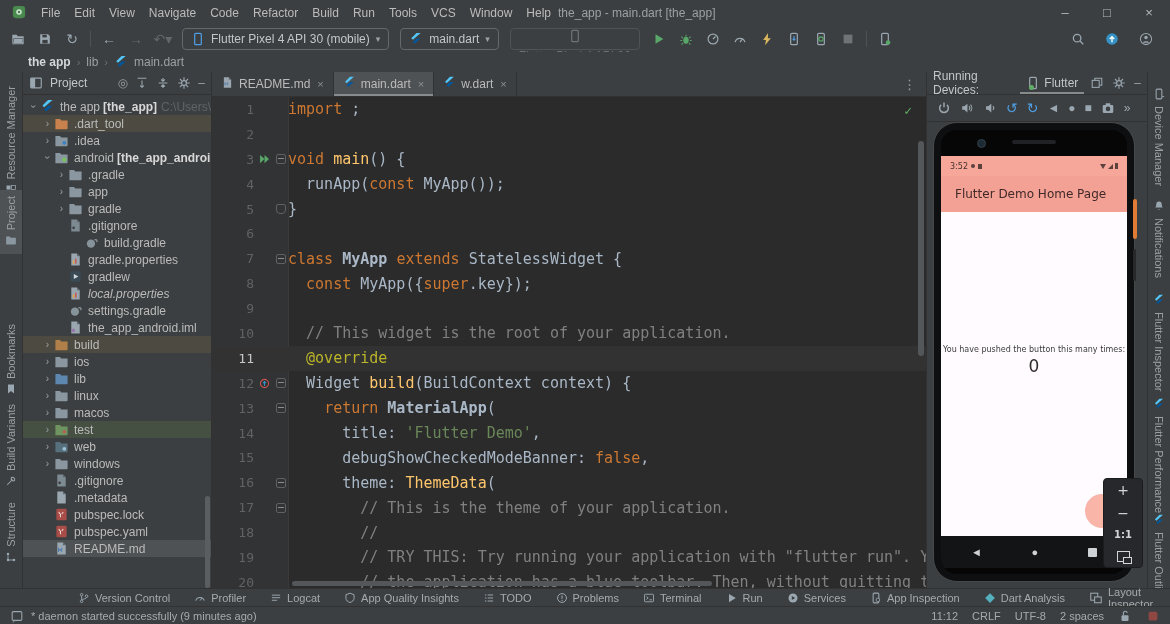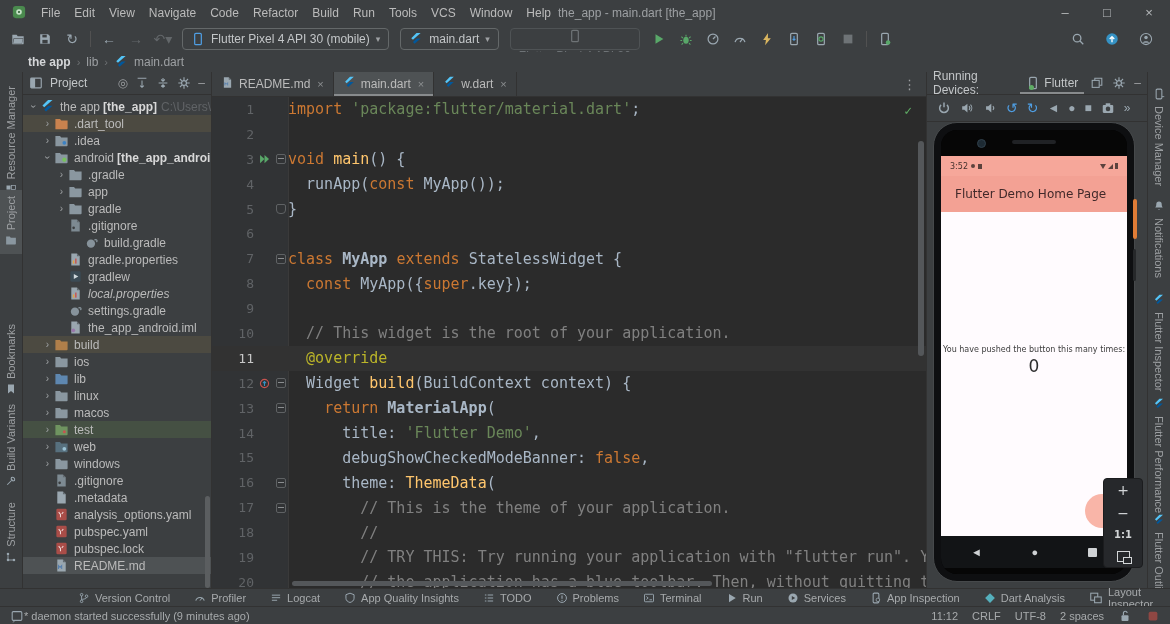--- a/index.html
+++ b/index.html
@@ -111,21 +111,21 @@
   .pbezelb{height:6px;flex:none;background:#060606;}
   .zoomctl{position:absolute;left:176px;top:356px;width:38px;height:88px;background:#26282b;border:1px solid #1b1c1e;border-radius:4px;display:flex;flex-direction:column;align-items:center;justify-content:space-around;color:#d3d6d8;z-index:6;font-family:"DejaVu Sans",sans-serif;}
   .zbtn{font-size:14px;line-height:12px;}
   .zfit{width:11px;height:9px;border:1px solid #d3d6d8;position:relative;}
   .zfit::after{content:"";position:absolute;right:-3px;bottom:-3px;width:7px;height:5px;background:#26282b;border:1px solid #d3d6d8;}
   .z11{font-size:10px;font-weight:bold;}
   
   .toolwin{position:absolute;left:0;right:0;top:588px;height:18px;display:flex;align-items:center;gap:24px;padding-left:78px;border-top:1px solid #323232;font-size:11px;color:#a7aaac;background:#3c3f41;}
   .tw-item{display:flex;align-items:center;gap:5px;white-space:nowrap;}
   .tw-right{margin-left:auto;padding-right:22px;display:flex;align-items:center;gap:5px;}
-  .statusbar{position:absolute;left:0;right:0;top:606px;height:18px;display:flex;align-items:center;gap:0;padding:0 10px;font-size:11px;color:#a7aaac;background:#3c3f41;border-top:1px solid #323232;}
+  .statusbar{position:absolute;left:0;right:0;top:606px;height:18px;display:flex;align-items:center;gap:7px;padding:0 10px;font-size:11px;color:#a7aaac;background:#3c3f41;border-top:1px solid #323232;}
   .sb-right{margin-left:auto;display:flex;align-items:center;gap:14px;}
 </style>
 </head>
 <body>
 
 <div id="app">
 
   <div class="menubar">
     <span class="aslogo ic">
         <svg viewBox="0 0 16 16" width="14" height="14">
@@ -541,37 +541,29 @@
                 <path fill="#61696e" d="M9.5 1.5v3h3z"></path>
               </svg></span>
             <span>.metadata</span>
           </div>
           <div class="trow" style="padding-left: 18px;">
             <span class="arrow"></span>
             <span class="ticon"><svg viewBox="0 0 16 16" width="15" height="15">
                 <rect x="2.5" y="1.8" width="11" height="12.4" rx="1.5" fill="#a94d48"></rect>
                 <path d="M5 5.4 6.9 7.8v3.2M9.9 5.4 8.3 7.5" fill="none" stroke="#f0d9d7" stroke-width="1.1"></path>
               </svg></span>
-            <span>analysis_options.yaml</span>
+            <span>pubspec.lock</span>
           </div>
           <div class="trow" style="padding-left: 18px;">
             <span class="arrow"></span>
             <span class="ticon"><svg viewBox="0 0 16 16" width="15" height="15">
                 <rect x="2.5" y="1.8" width="11" height="12.4" rx="1.5" fill="#a94d48"></rect>
                 <path d="M5 5.4 6.9 7.8v3.2M9.9 5.4 8.3 7.5" fill="none" stroke="#f0d9d7" stroke-width="1.1"></path>
               </svg></span>
             <span>pubspec.yaml</span>
-          </div>
-          <div class="trow" style="padding-left: 18px;">
-            <span class="arrow"></span>
-            <span class="ticon"><svg viewBox="0 0 16 16" width="15" height="15">
-                <rect x="2.5" y="1.8" width="11" height="12.4" rx="1.5" fill="#a94d48"></rect>
-                <path d="M5 5.4 6.9 7.8v3.2M9.9 5.4 8.3 7.5" fill="none" stroke="#f0d9d7" stroke-width="1.1"></path>
-              </svg></span>
-            <span>pubspec.lock</span>
           </div>
           <div class="trow hl-bar" style="padding-left: 18px;">
             <span class="arrow"></span>
             <span class="ticon"><svg viewBox="0 0 16 16" width="15" height="15">
                 <path fill="#9aa7b0" d="M3.5 1.5h6l3 3v10h-9z"></path>
                 <path fill="#61696e" d="M9.5 1.5v3h3z"></path>
                 <path d="M4.8 11.6V8.2l1.7 1.9 1.7-1.9v3.4" fill="none" stroke="#577fad" stroke-width="1.1"></path>
               </svg></span>
             <span>README.md</span>
           </div>
@@ -604,21 +596,21 @@
                 <path fill="#01579b" d="M8.7 7.3 4.5 11.5l1.9 1.9 6.9-6.1z"></path>
               </svg></span>
             <span>w.dart</span>
             <span class="x">×</span>
           </span>
           <span class="tab-more" style="order:99">⋮</span>
       </div>
       <div class="code">
         <div class="gutter-bg"></div>
         <div>
-            <div class="cl"><span class="gut">1</span><span class="gicon"></span><span class="fold"></span><span class="k">import </span><span class="s">'package:flutter/material.dart'</span><span class="p">;</span></div>
+            <div class="cl"><span class="gut">1</span><span class="gicon"></span><span class="fold"></span><span class="k">import </span><span class="p">;</span></div>
             <div class="cl"><span class="gut">2</span><span class="gicon"></span><span class="fold"></span></div>
             <div class="cl"><span class="gut">3</span><span class="gicon"><svg viewBox="0 0 16 16" width="13" height="13">
                   <path fill="#59a869" d="M2.5 2.5 8 7.5l-5.5 5z"></path>
                   <path fill="#59a869" d="M8 2.5l5.5 5L8 12.5z"></path>
                 </svg></span><span class="fold"><span class="fbox"></span></span><span class="k">void </span><span class="f">main</span><span class="p">() {</span></div>
             <div class="cl"><span class="gut">4</span><span class="gicon"></span><span class="fold"></span><span class="p">  runApp(</span><span class="k">const</span><span class="p"> MyApp());</span></div>
             <div class="cl"><span class="gut">5</span><span class="gicon"></span><span class="fold"><span class="fend"></span></span><span class="p">}</span></div>
             <div class="cl"><span class="gut">6</span><span class="gicon"></span><span class="fold"></span></div>
             <div class="cl"><span class="gut">7</span><span class="gicon"></span><span class="fold"><span class="fbox"></span></span><span class="k">class </span><span class="b">MyApp </span><span class="k">extends </span><span class="p">StatelessWidget {</span></div>
             <div class="cl"><span class="gut">8</span><span class="gicon"></span><span class="fold"></span><span class="p">  </span><span class="k">const </span><span class="p">MyApp({</span><span class="k">super</span><span class="p">.key});</span></div>

